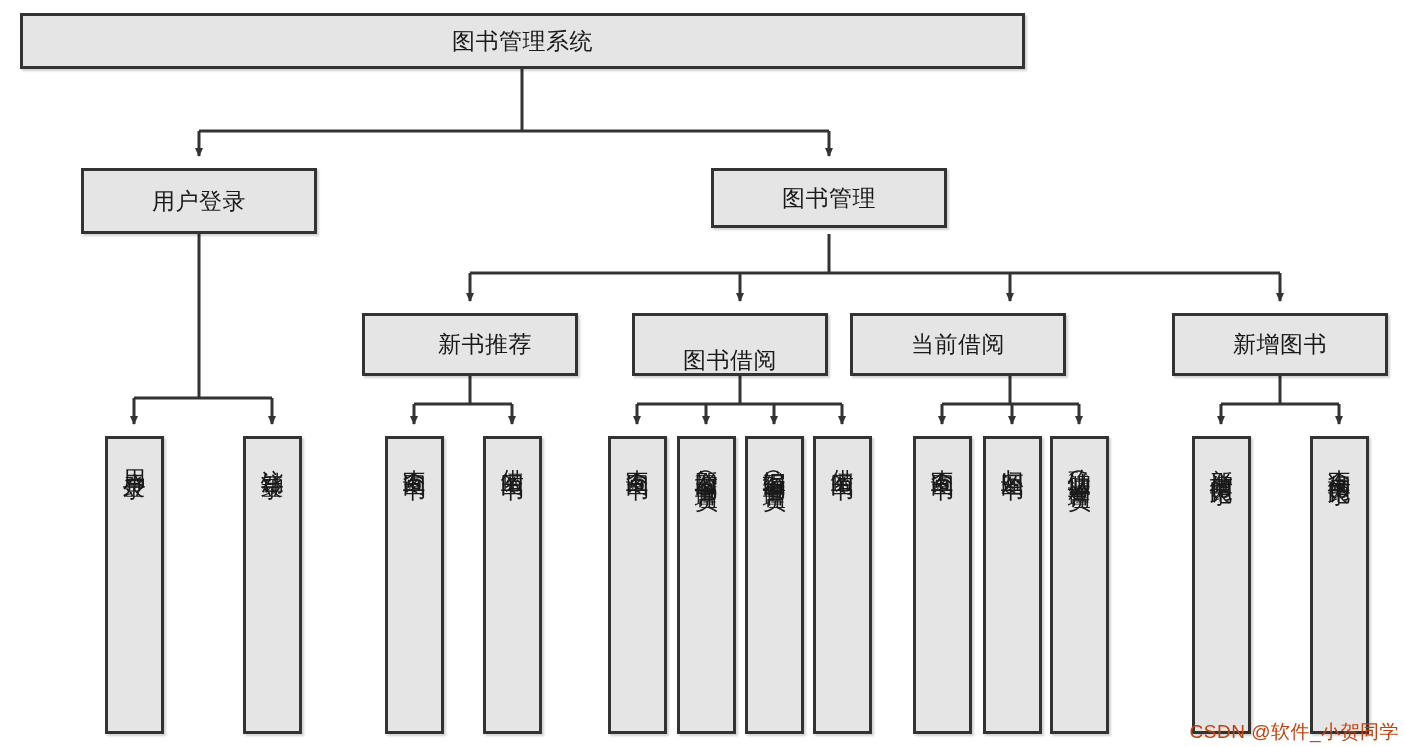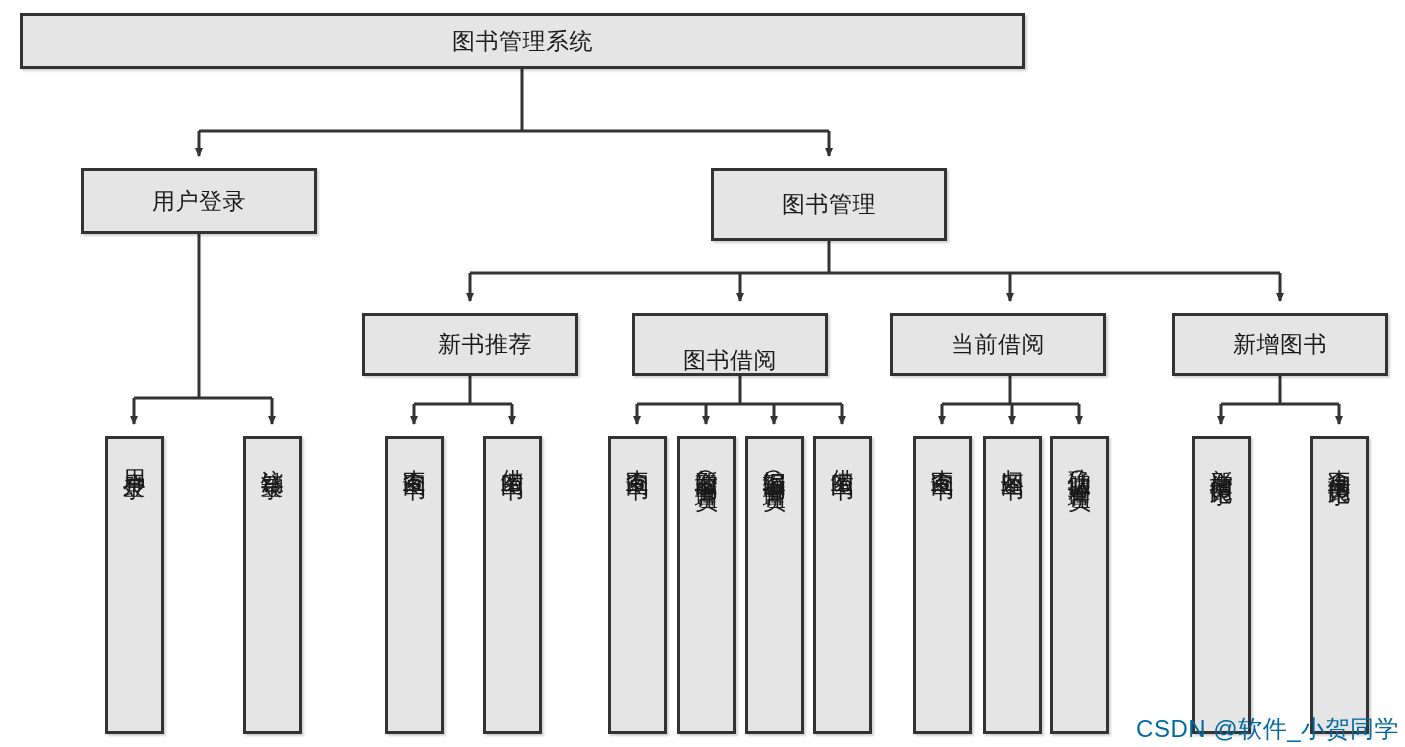--- a/index.html
+++ b/index.html
@@ -50,22 +50,22 @@
     text-orientation: upright;
     font-size: 23px;
     line-height: 1.32;
     letter-spacing: 3px;
     white-space: pre;
   }
   .watermark {
     position: absolute;
     right: 6px;
     bottom: 2px;
-    font-size: 24px;
-    color: #0369a1;
+    font-size: 19px;
+    color: #c2410c;
     letter-spacing: 0.5px;
     white-space: nowrap;
   }
 </style>
 </head>
 <body>
 
 <div id="canvas">
 
   <svg class="edges" viewBox="0 0 1405 747" xmlns="http://www.w3.org/2000/svg">
@@ -118,31 +118,31 @@
     </g>
   </svg>
 
   <div class="node" id="node-root" style="left: 20px; top: 13px; width: 1005px; height: 56px;">
     <span class="lbl">图书管理系统</span>
   </div>
 
   <div class="node" id="node-l2-0" style="left: 81px; top: 168px; width: 236px; height: 66px;">
     <span class="lbl">用户登录</span>
   </div>
-  <div class="node" id="node-l2-1" style="left: 711px; top: 168px; width: 236px; height: 73px;">
+  <div class="node" id="node-l2-1" style="left: 711px; top: 168px; width: 236px; height: 60px;">
     <span class="lbl">图书管理</span>
   </div>
 
   <div class="node" id="node-l3-0" style="left: 362px; top: 313px; width: 216px; height: 63px; padding-left: 30px;">
     <span class="lbl">新书推荐</span>
   </div>
   <div class="node" id="node-l3-1" style="left: 632px; top: 313px; width: 196px; height: 63px; align-items: flex-end;">
     <span class="lbl">图书借阅</span>
   </div>
-  <div class="node" id="node-l3-2" style="left: 890px; top: 313px; width: 216px; height: 63px;">
+  <div class="node" id="node-l3-2" style="left: 850px; top: 313px; width: 216px; height: 63px;">
     <span class="lbl">当前借阅</span>
   </div>
   <div class="node" id="node-l3-3" style="left: 1172px; top: 313px; width: 216px; height: 63px;">
     <span class="lbl">新增图书</span>
   </div>
 
   <div class="node vert" id="node-leaf-0" style="left: 105px; top: 436px; width: 59px; height: 298px;">
     <span class="lbl">用户登录</span>
   </div>
   <div class="node vert" id="node-leaf-1" style="left: 243px; top: 436px; width: 59px; height: 298px;">

